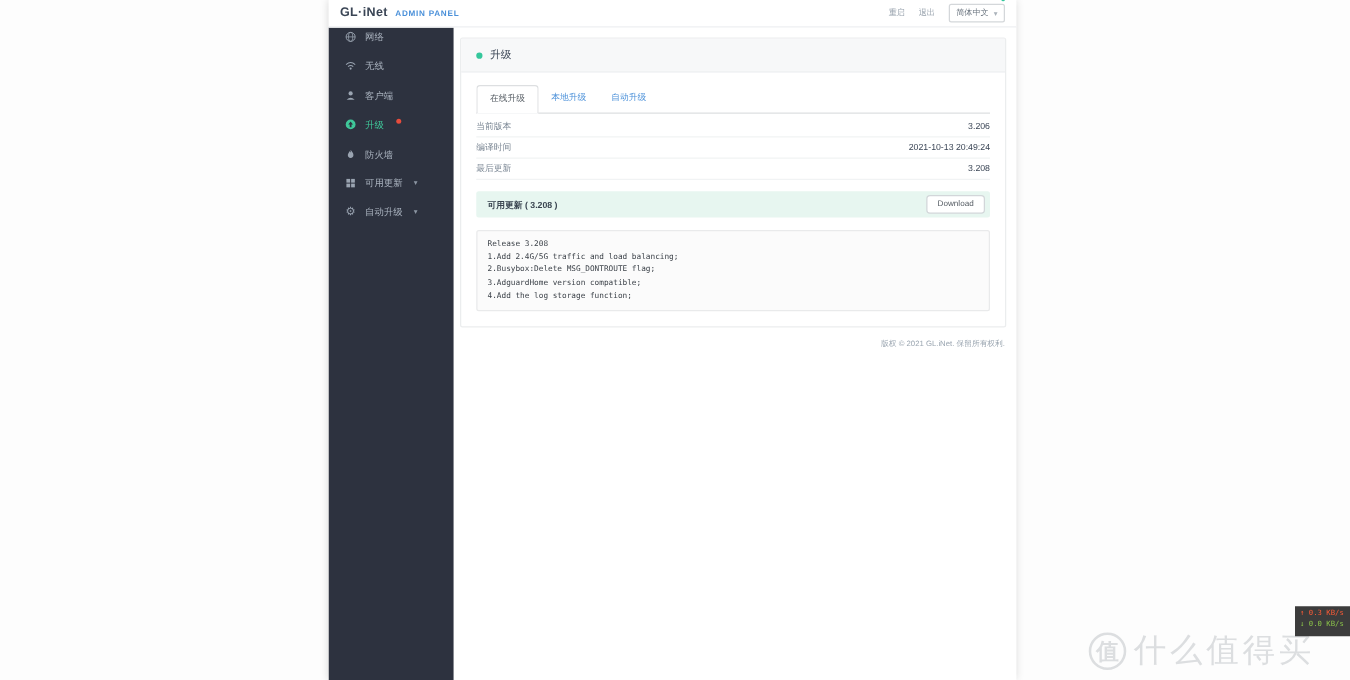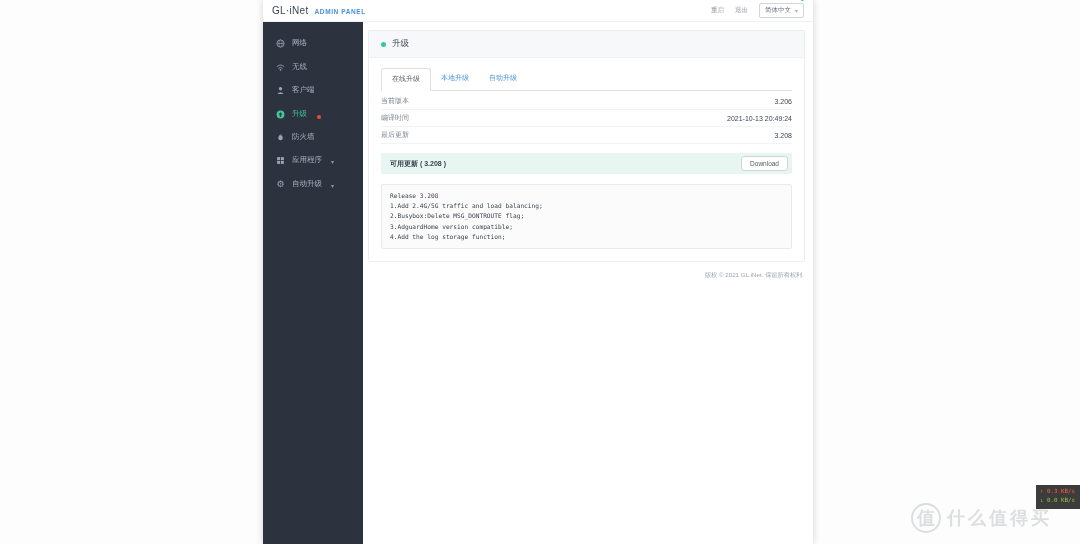--- a/index.html
+++ b/index.html
@@ -8,33 +8,33 @@
 
   
   .app { position:absolute; left:263px; top:0; width:550px; height:544px;
          background:#ffffff; box-shadow:0 0 7px rgba(0,0,0,.18); }
 
   
   .topbar { position:absolute; left:0; top:0; width:100%; height:22px; background:#fff;
             display:flex; align-items:center; justify-content:space-between;
             padding:0 9px; border-bottom:1px solid #eef0f2; z-index:3; }
   .brand { display:flex; align-items:baseline; gap:6px; }
-  .brand-name { font-size:10px; font-weight:normal; color:#3a4555; letter-spacing:.3px; position:relative; }
+  .brand-name { font-size:10px; font-weight:bold; color:#3a4555; letter-spacing:.3px; position:relative; }
   .brand-tittle { position:absolute; top:-2px; right:9px; width:3px; height:3px;
                   border-radius:50%; background:#35c79c; }
   .brand-sub { font-size:6.5px; font-weight:bold; color:#4a90d9; letter-spacing:.6px; }
   .topnav { display:flex; align-items:center; gap:11px; }
   .toplink { font-size:6.5px; color:#97a1ac; cursor:pointer; }
   .lang-btn { font-size:6.5px; color:#6c7680; border:1px solid #d4d7da; border-radius:2px;
               padding:2px 5px; display:flex; gap:4px; align-items:center; background:#fff; }
   .lang-caret { font-size:6px; color:#aab2ba; }
 
   
   .sidebar { position:absolute; left:0; top:22px; width:100px; bottom:0; background:#2d323f; padding-top:3px; }
-  .side-item { height:23.4px; display:flex; align-items:flex-end; gap:7px; padding-left:13px;
+  .side-item { height:23.4px; display:flex; align-items:flex-start; gap:7px; padding-left:13px;
                color:#aab3bf; font-size:7.5px; cursor:pointer; }
   .side-item .ic { width:9px; height:9px; display:inline-flex; align-items:center; justify-content:center; color:#9aa4b1; }
   .side-item .ic svg { width:9px; height:9px; display:block; }
   .side-item.active { color:#3fc799; }
   .side-item .caret { font-size:6px; color:#8d97a4; margin-left:2px; }
   .gear-glyph { font-size:9px; line-height:9px; }
   .red-dot { width:4px; height:4px; border-radius:50%; background:#e74c3c; margin-left:3px; }
 
   
   .main { position:absolute; left:100px; top:22px; right:0; bottom:0; background:#fff; padding:8px 8px 0 5px; }
@@ -77,21 +77,21 @@
   .speed-badge { position:absolute; right:0; top:485px; background:#3c3c3c; padding:2px 5px 3px 4px;
                  font-family:"DejaVu Sans Mono", monospace; font-size:5.8px; line-height:1.6;
                  z-index:5; }
   .speed-up { color:#ff5b36; white-space:nowrap; }
   .speed-down { color:#8bc34a; white-space:nowrap; }
 
   .watermark { position:absolute; right:28px; top:503px; display:flex; align-items:center; gap:6px;
                color:#dcdee0; z-index:4; pointer-events:none; }
   .wm-circle { width:30px; height:30px; border:2px solid #dcdee0; border-radius:50%;
                display:flex; align-items:center; justify-content:center; font-size:18px; font-weight:bold; }
-  .wm-text { font-size:18px; letter-spacing:3px; font-weight:bold; white-space:nowrap; }
+  .wm-text { font-size:26px; letter-spacing:3px; font-weight:normal; white-space:nowrap; }
 </style>
 </head>
 <body>
 
 <div class="app">
 
   <div class="topbar">
     <div class="brand">
       <span class="brand-name">GL·iNet</span>
       <span class="brand-tittle"></span>
@@ -163,21 +163,21 @@
 
     <div class="side-item">
       <span class="ic">
         <svg viewBox="0 0 16 16">
             <rect x="2" y="2" width="5.3" height="5.3" fill="currentColor"></rect>
             <rect x="8.7" y="2" width="5.3" height="5.3" fill="currentColor"></rect>
             <rect x="2" y="8.7" width="5.3" height="5.3" fill="currentColor"></rect>
             <rect x="8.7" y="8.7" width="5.3" height="5.3" fill="currentColor"></rect>
           </svg>
       </span>
-      <span>应用程序</span>
+      <span>可用更新</span>
       <span class="caret">▾</span>
     </div>
 
     <div class="side-item">
       <span class="ic gear-glyph">⚙</span>
       <span>自动升级</span>
       <span class="caret">▾</span>
     </div>
 
   </div>

